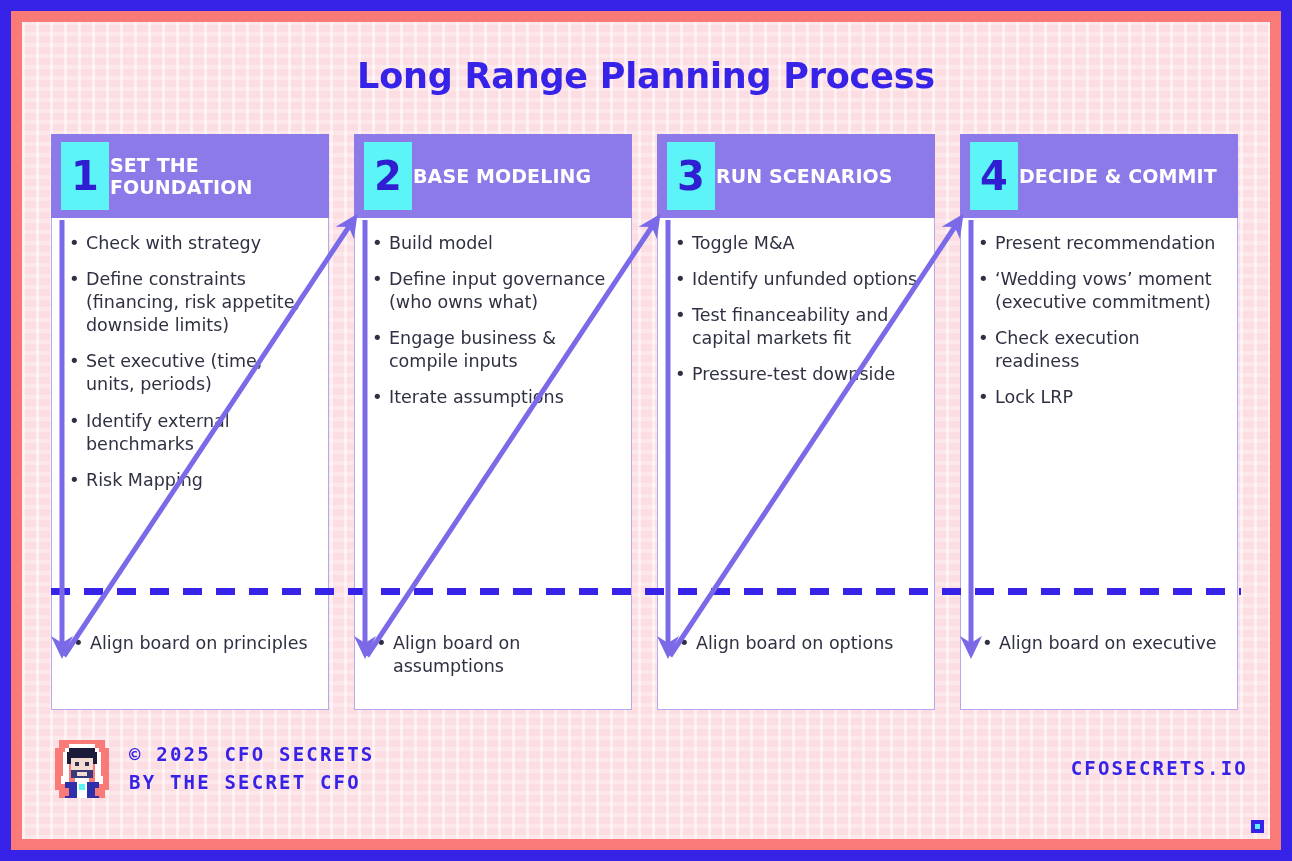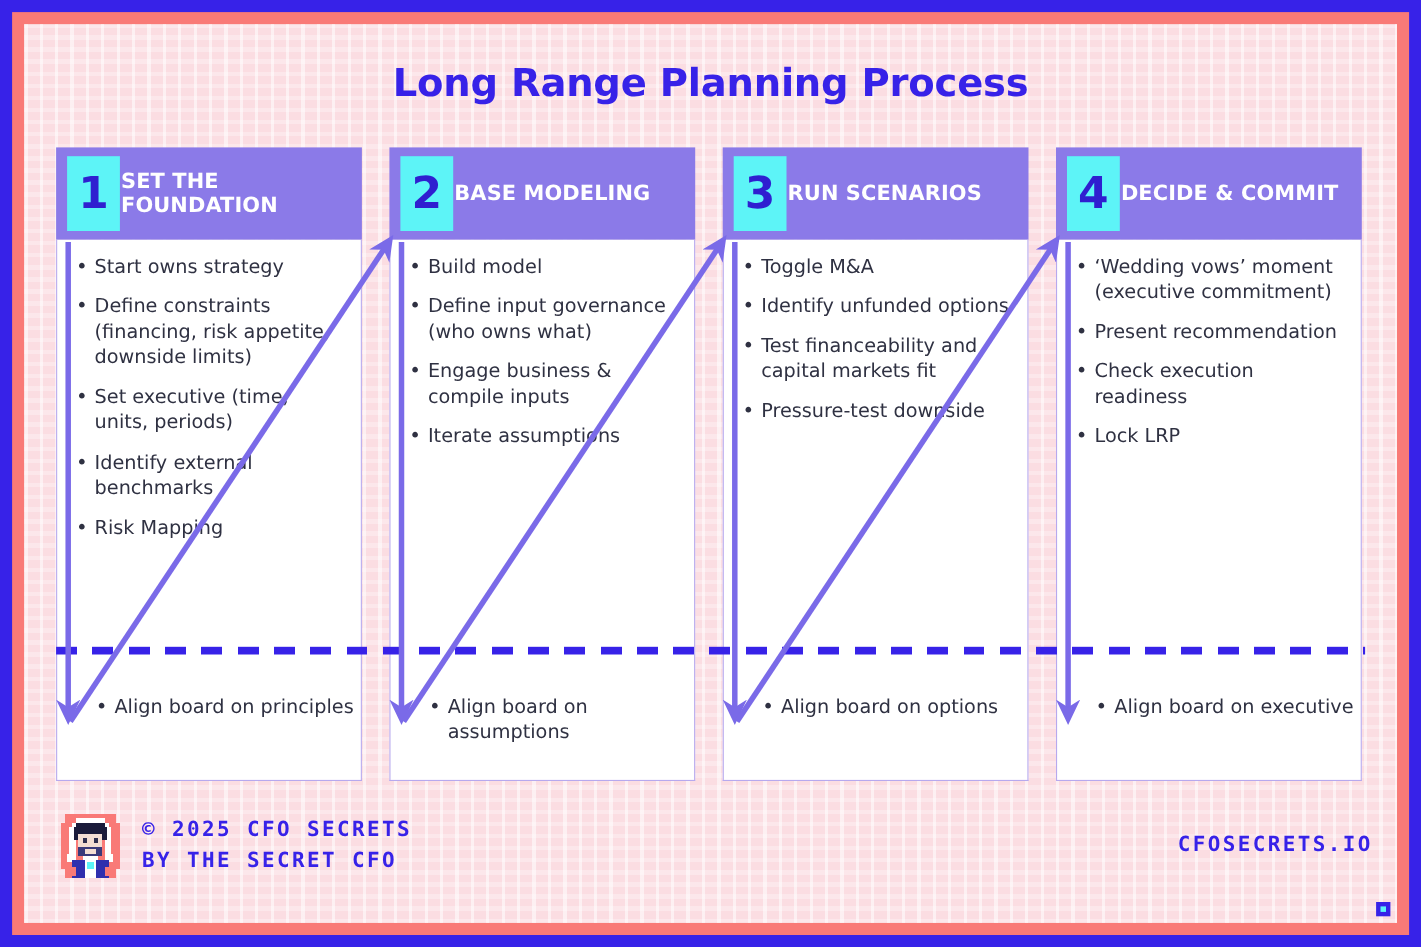--- a/index.html
+++ b/index.html
@@ -142,21 +142,21 @@
     content: "\2022";
     position: absolute;
     left: 3px; top: -1px;
     font-size: 18px;
     color: #2f3142;
   }
 
   
   .col-footer {
     position: absolute;
-    left: 18px; right: 0;
+    left: 4px; right: 0;
     top: 376px;
     padding: 38px 4px 0 14px;
   }
   .col-footer ul.bullets li { margin-bottom: 0; }
 
   
   #divider {
     position: absolute;
     left: 29px; top: 566px;
     width: 1190px;
@@ -212,21 +212,21 @@
 
     <div id="columns">
 
       <div class="column">
         <div class="col-header">
           <div class="col-num">1</div>
           <div class="col-title">SET THE FOUNDATION</div>
         </div>
         <div class="col-body">
           <ul class="bullets">
-            <li>Start owns strategy</li>
+            <li>Check with strategy</li>
             <li>Define constraints (financing, risk appetite, downside limits)</li>
             <li>Set executive (time, units, periods)</li>
             <li>Identify external benchmarks</li>
             <li>Risk Mapping</li>
           </ul>
           <div class="col-footer">
             <ul class="bullets">
               <li>Align board on principles</li>
             </ul>
           </div>
@@ -273,22 +273,22 @@
         </div>
       </div>
 
       <div class="column">
         <div class="col-header">
           <div class="col-num">4</div>
           <div class="col-title">DECIDE &amp; COMMIT</div>
         </div>
         <div class="col-body">
           <ul class="bullets">
+            <li>Present recommendation</li>
             <li>‘Wedding vows’ moment (executive commitment)</li>
-            <li>Present recommendation</li>
             <li>Check execution readiness</li>
             <li>Lock LRP</li>
           </ul>
           <div class="col-footer">
             <ul class="bullets">
               <li>Align board on executive</li>
             </ul>
           </div>
         </div>
       </div>

